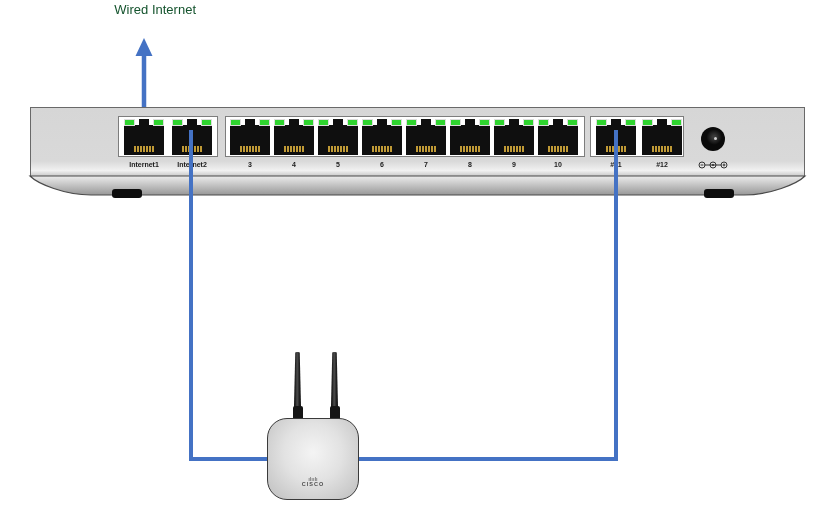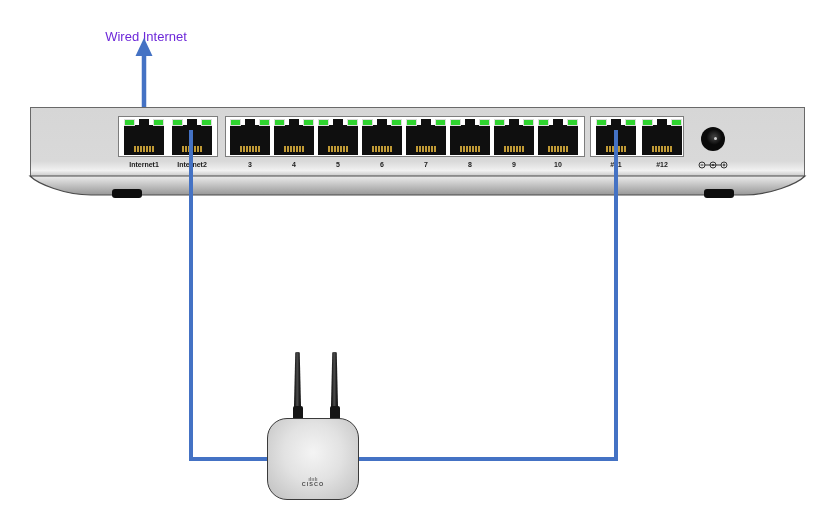--- a/index.html
+++ b/index.html
@@ -1,22 +1,22 @@
 <!DOCTYPE html>
 <html><head>
 <meta charset="utf-8">
 <style>
   html,body{margin:0;padding:0;background:#fff;}
   body{width:835px;height:510px;position:relative;overflow:hidden;
        font-family:"Liberation Sans", sans-serif;}
   .abs{position:absolute;}
 
   
-  .wired-label{left:96px;top:29px;width:100px;text-align:center;
-    font-size:13px;color:#6d28d9;}
+  .wired-label{left:96px;top:2px;width:100px;text-align:right;
+    font-size:13px;color:#14532d;}
 
   
   .arrow-svg{left:130px;top:36px;}
 
   
   .switch-face{left:30px;top:107px;width:775px;height:70px;box-sizing:border-box;
     background:linear-gradient(180deg,#d6d6d6 0%,#d9d9d9 78%,#f1f1f1 92%,#c9c9c9 100%);
     border:1.5px solid #696969;}
   .base-svg{left:28px;top:175px;}
   .foot{background:#0d0d0d;width:30px;height:9px;border-radius:3px;top:189px;}

